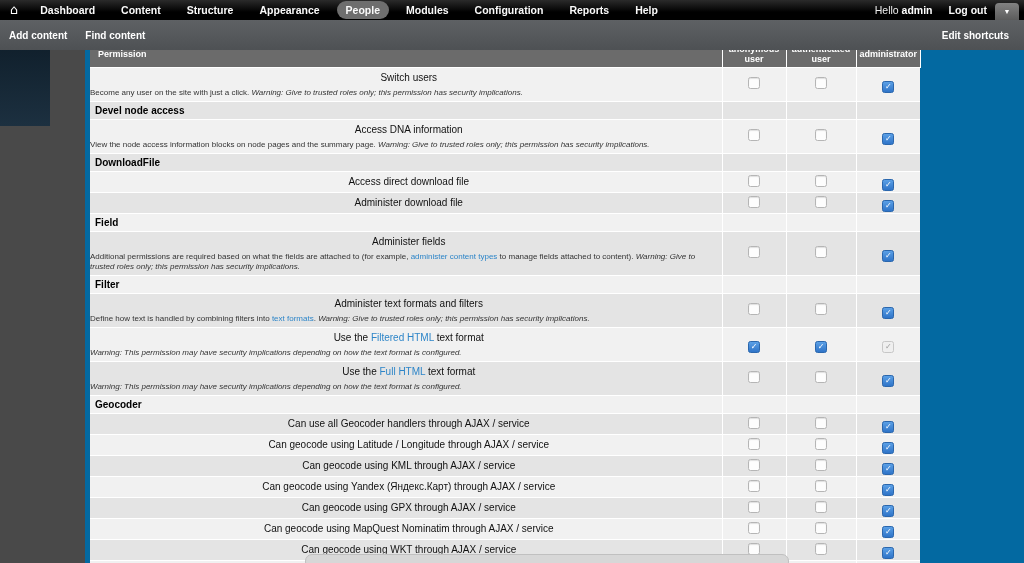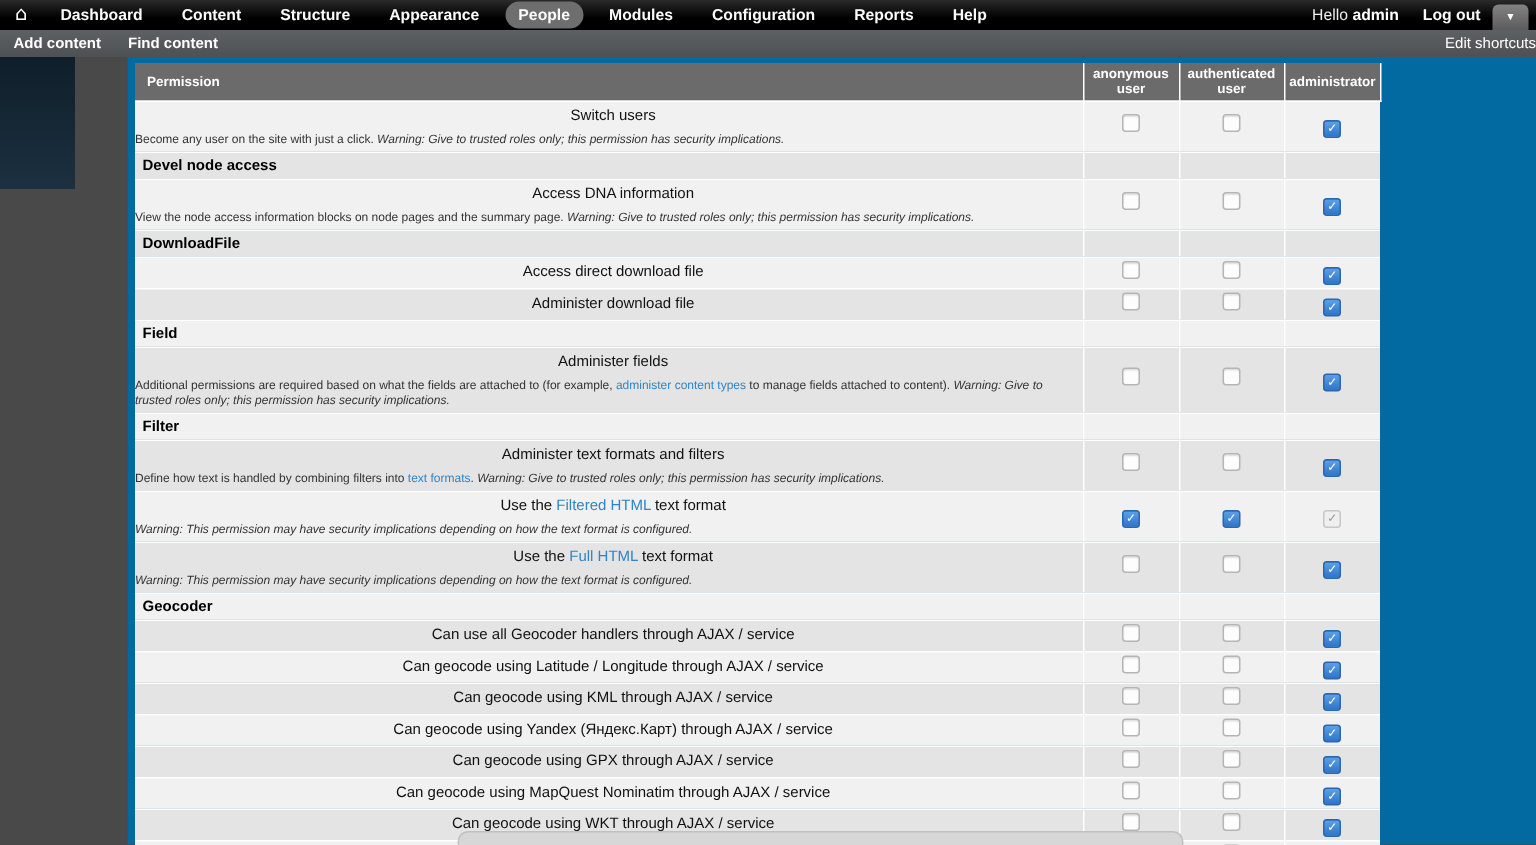--- a/index.html
+++ b/index.html
@@ -13,24 +13,24 @@
     border-radius:10px;line-height:14px;cursor:pointer;white-space:nowrap;}
   .tb-item.active{background:#6e6e6e;}
   .tb-right{margin-left:auto;display:flex;align-items:center;height:20px;}
   .greeting{color:#eee;font-size:10.5px;margin-right:16px;}
   .greeting b{color:#fff;}
   .logout{color:#fafafa;font-size:10.5px;font-weight:bold;margin-right:8px;cursor:pointer;}
   .drawer-toggle{width:24px;height:17px;margin-right:5px;align-self:flex-end;
     background:linear-gradient(#828282,#5c5c5c);border-radius:4px 4px 0 0;
     color:#fff;font-size:7px;text-align:center;line-height:17px;cursor:pointer;}
   
-  .shortcutbar{position:absolute;left:0;top:20px;width:1024px;height:18px;
+  .shortcutbar{position:absolute;left:0;top:20px;width:1024px;height:30px;
     background:linear-gradient(#5e6164,#4e5154);display:flex;align-items:center;z-index:29;}
   .sc-item{color:#fff;font-size:10px;font-weight:bold;padding:0 9px;cursor:pointer;white-space:nowrap;}
-  .sc-edit{margin-left:auto;color:#fff;font-size:10px;font-weight:normal;padding-right:0;cursor:pointer;}
+  .sc-edit{margin-left:auto;color:#fff;font-size:10px;font-weight:bold;padding-right:15px;cursor:pointer;}
   
   .bg-navy-left{position:absolute;left:0;top:38px;width:50px;height:88px;
     background:linear-gradient(#0f1e2a,#1c3040);}
   .bg-navy-right{position:absolute;left:958px;top:38px;width:66px;height:90px;
     background:linear-gradient(#0f1e2a,#1c3040);}
   
   .overlay{position:absolute;left:85px;top:38px;width:968px;height:525px;background:#0369a1;}
   table.perm{border-collapse:collapse;margin:4px 0 0 5px;width:830px;table-layout:fixed;}
   th{background:#6b6b6b;color:#fff;font-size:9px;font-weight:bold;line-height:1.15;
     padding:2px 3px;border:1px solid #fff;border-top:none;}

